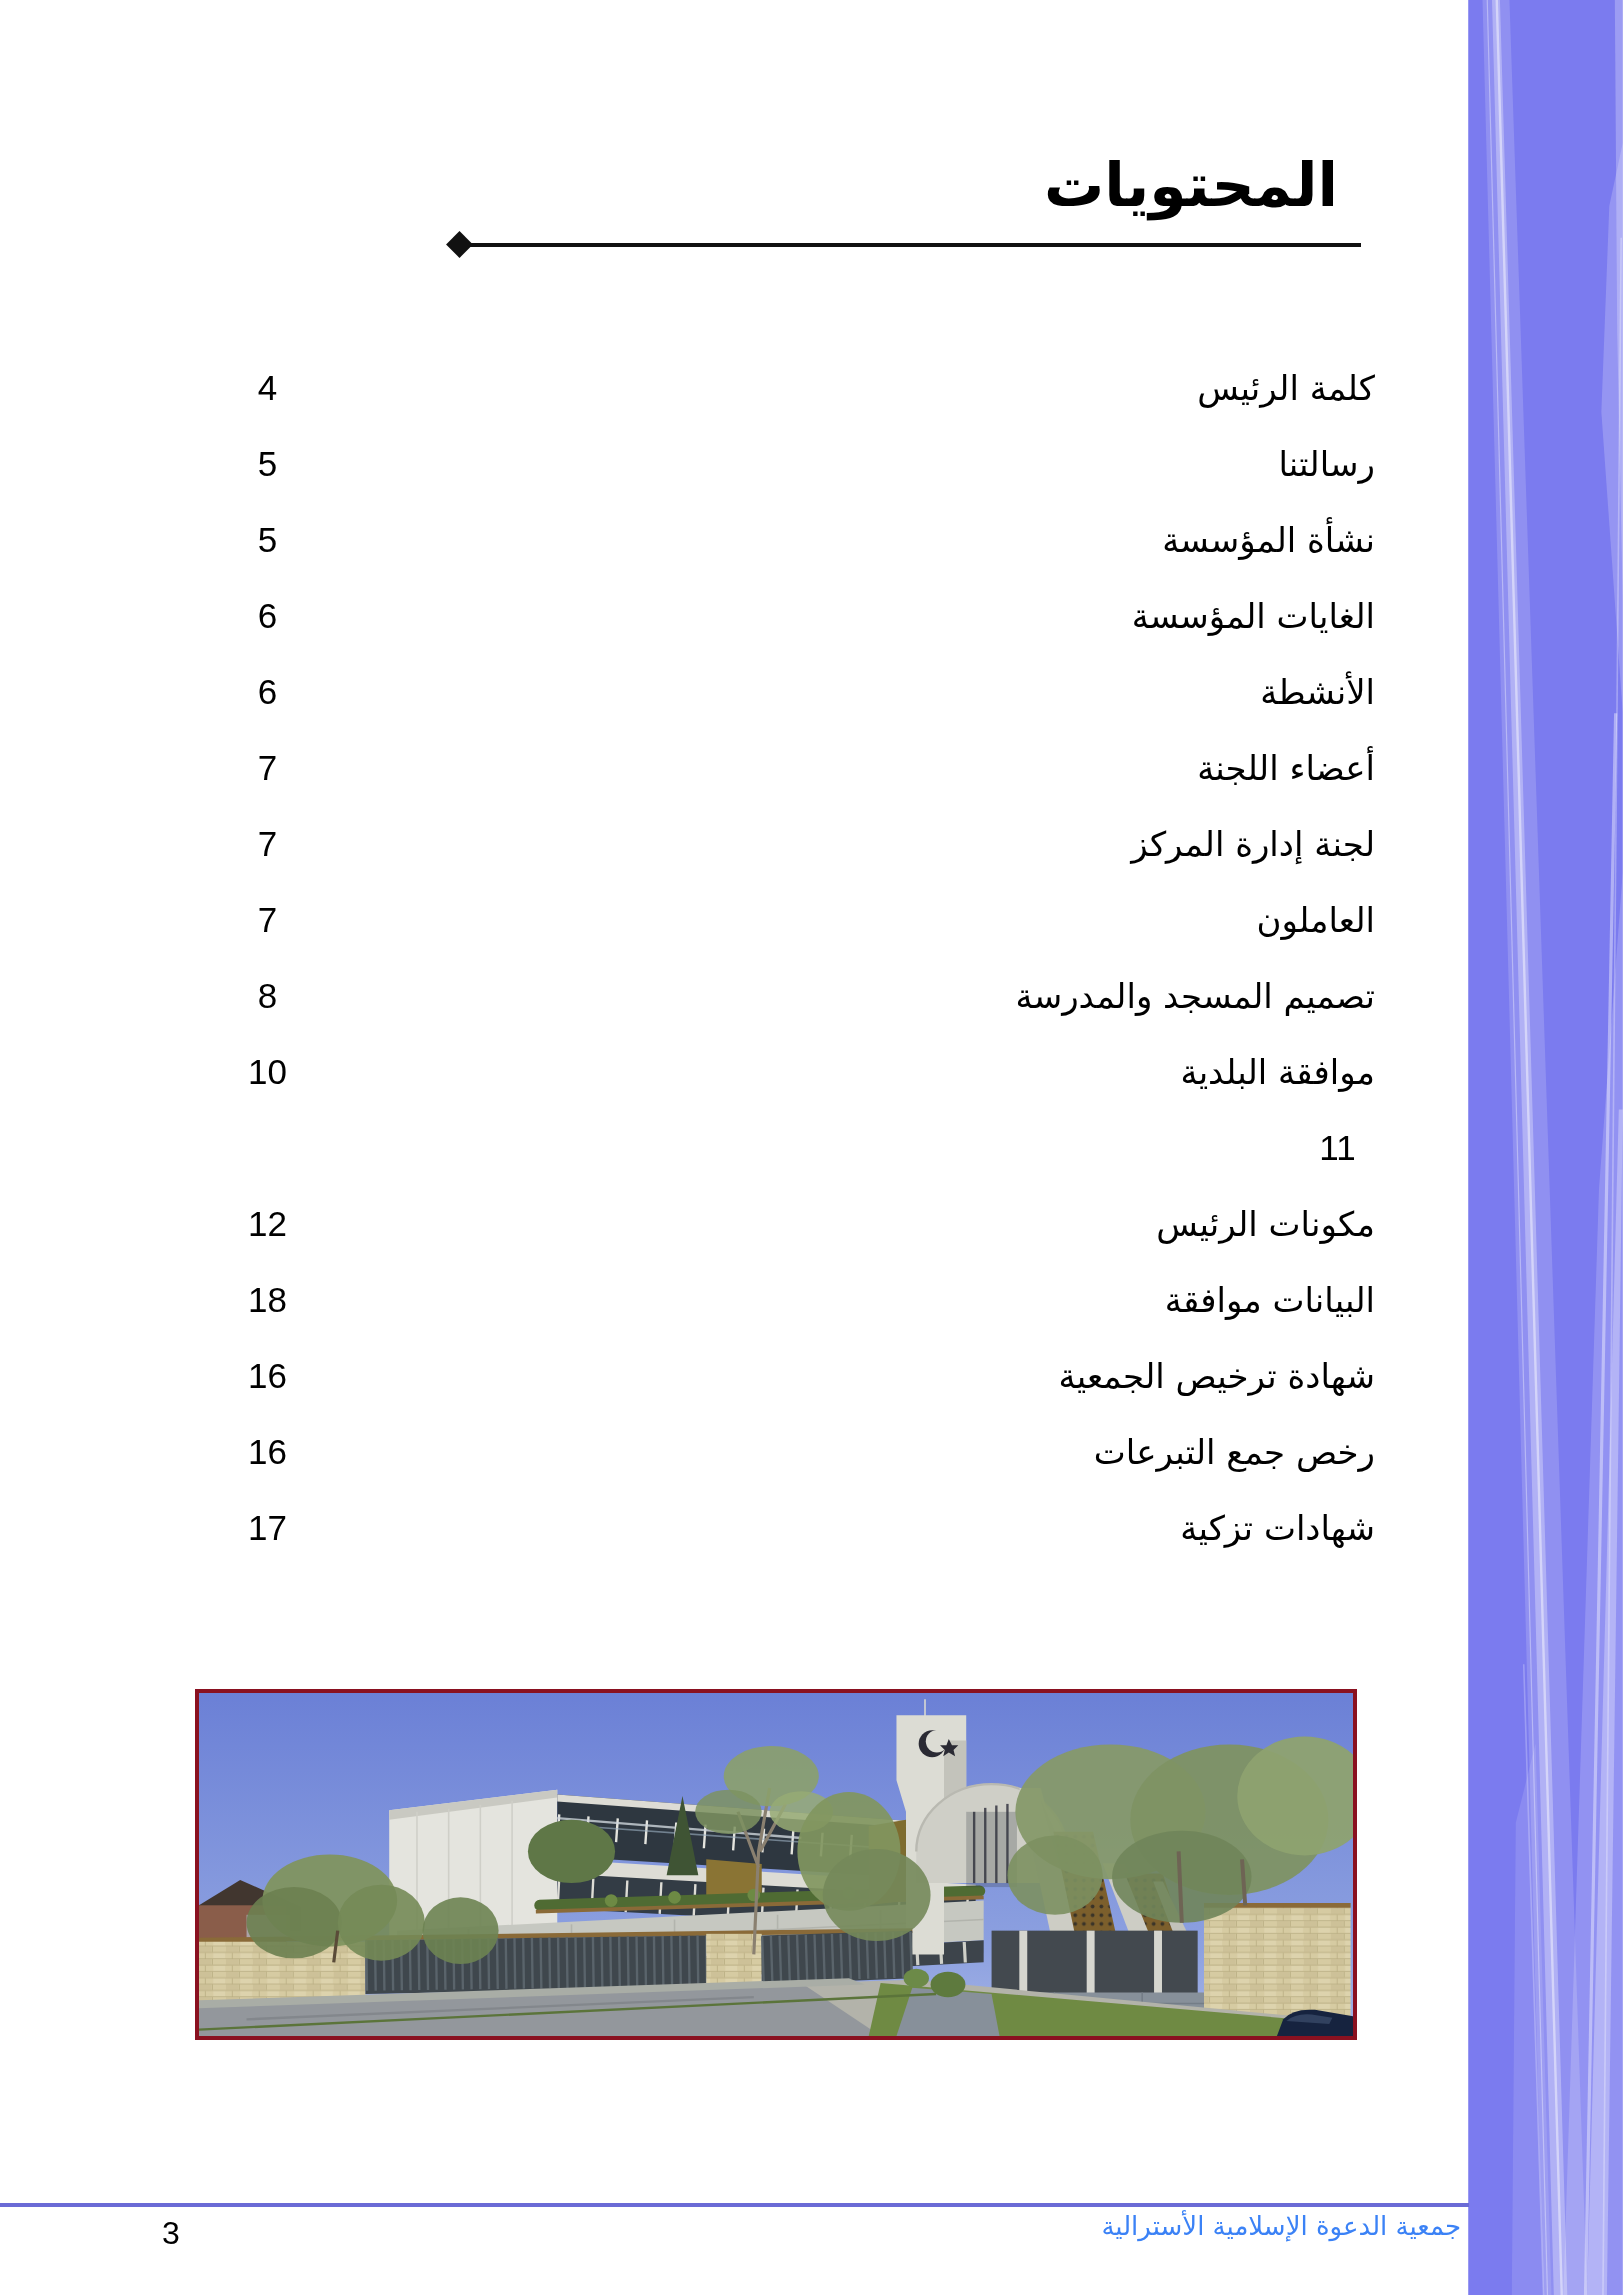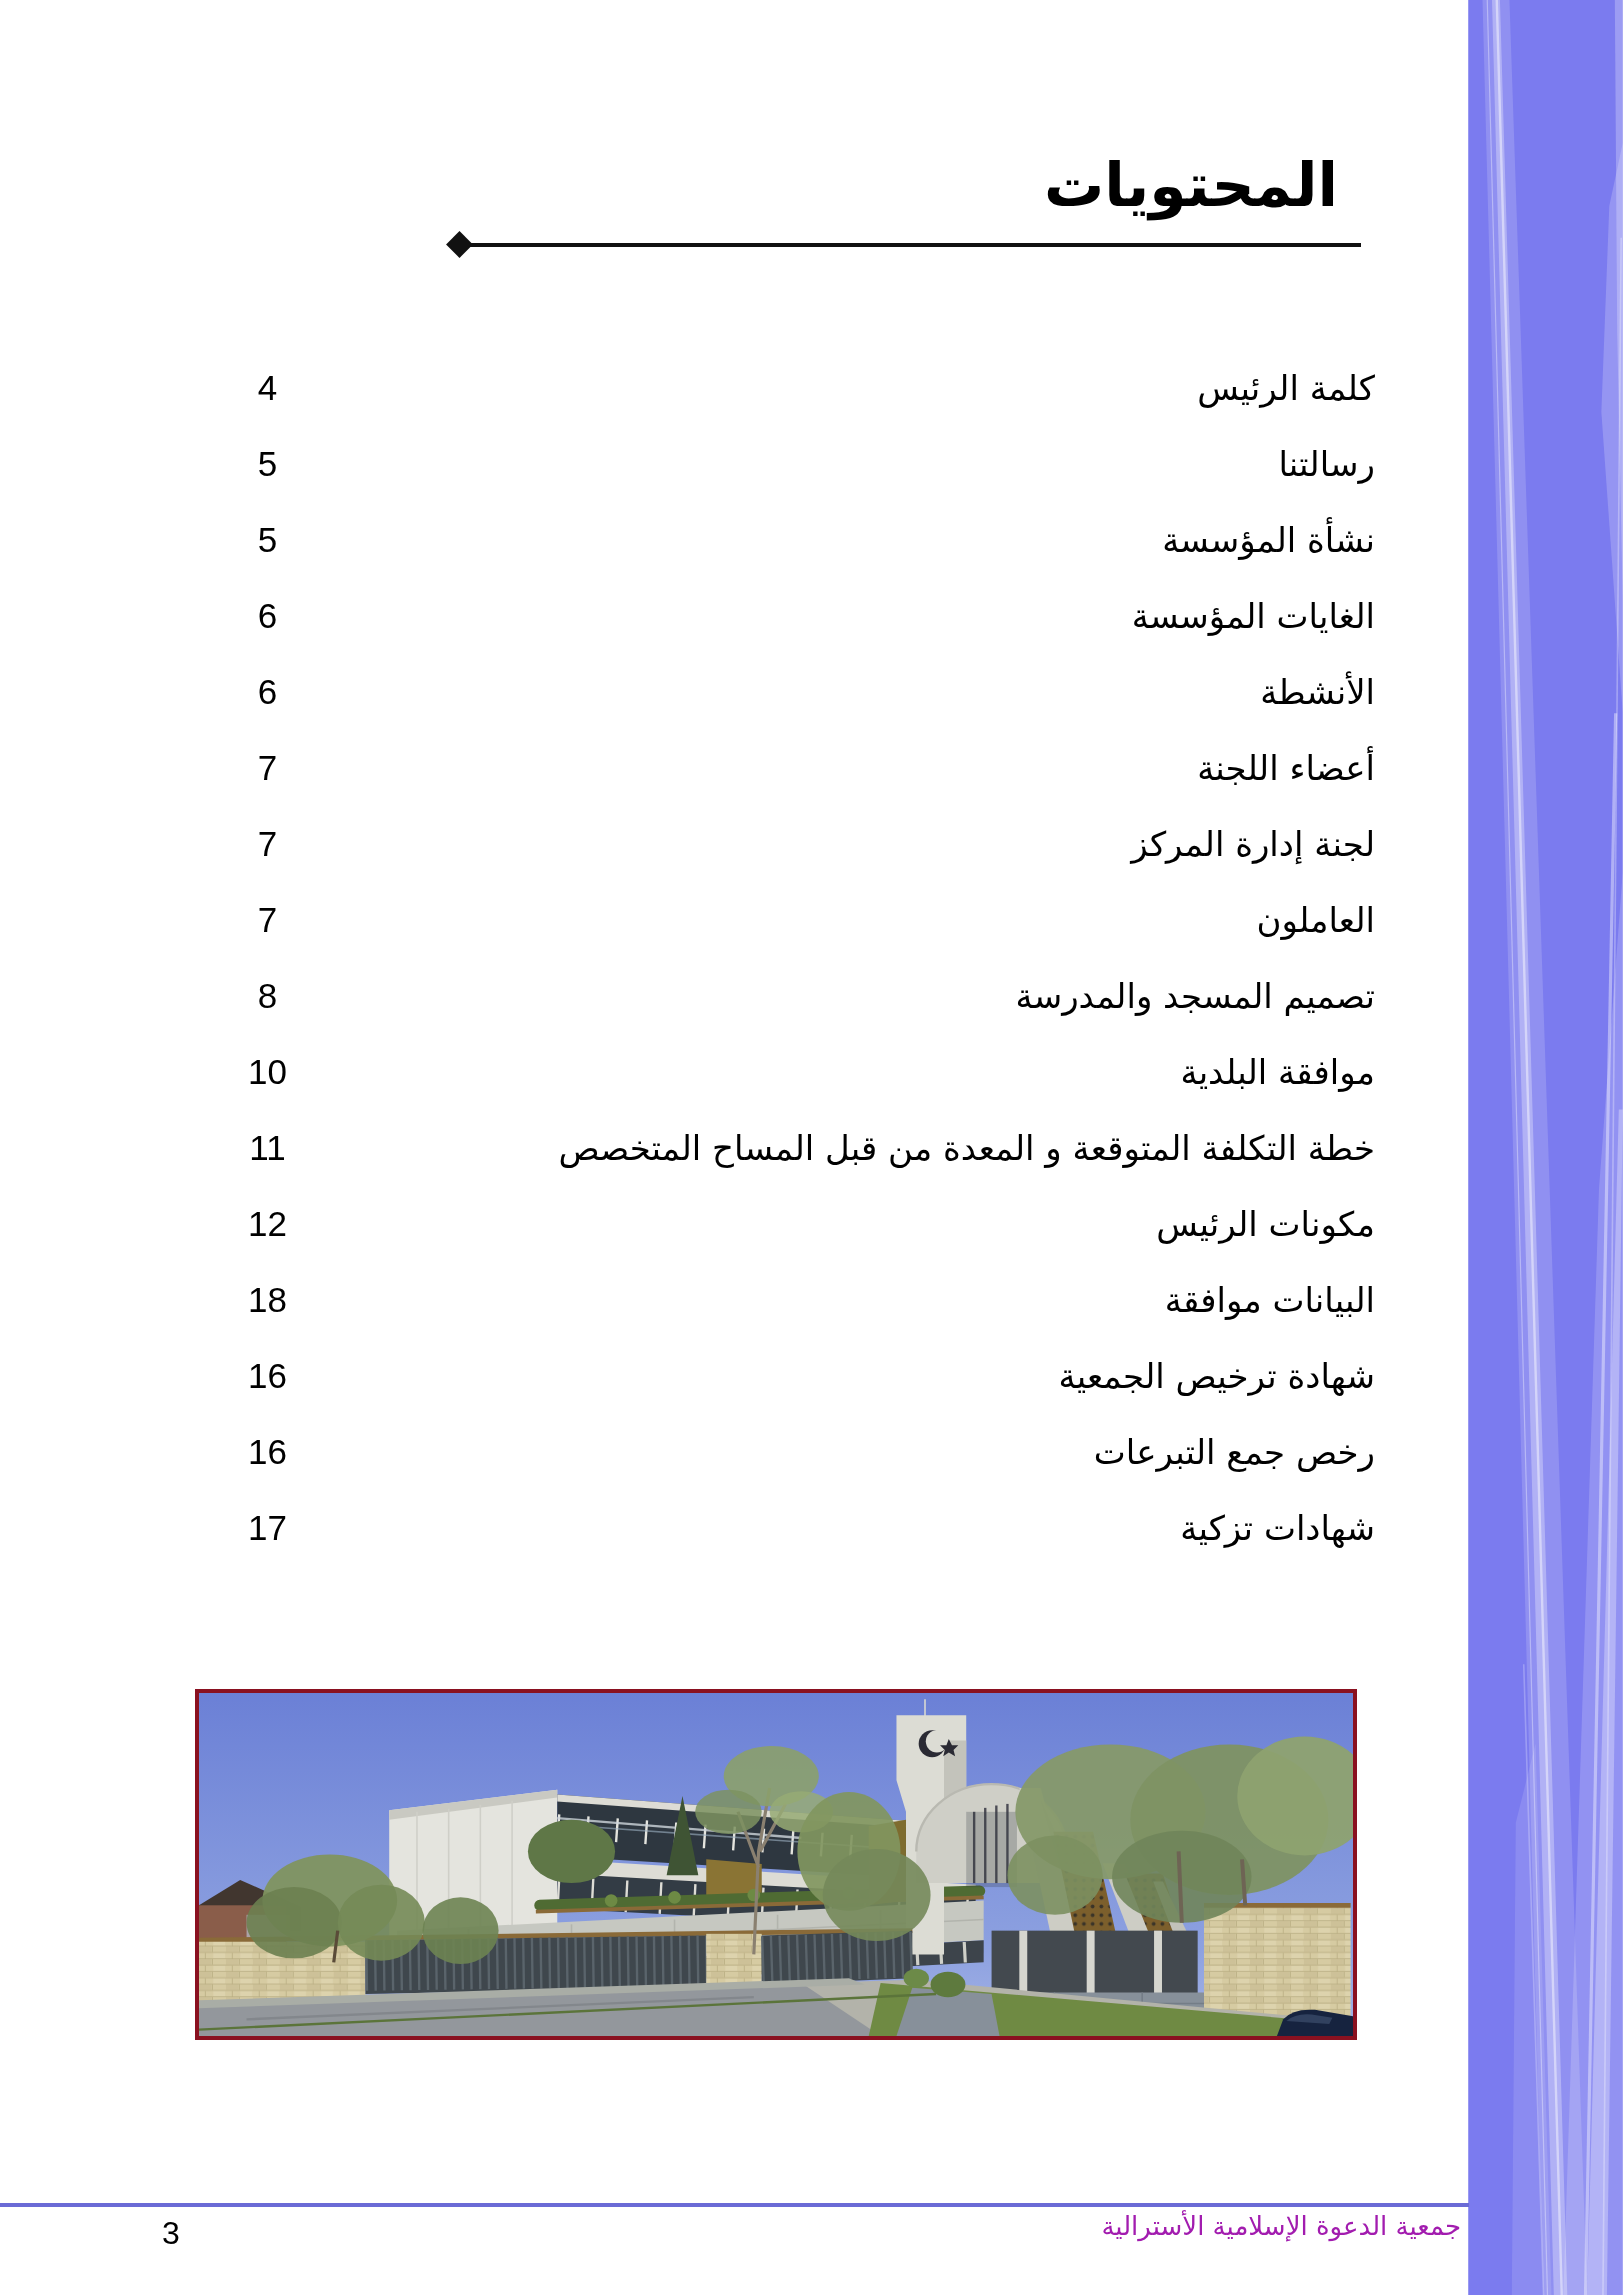--- a/index.html
+++ b/index.html
@@ -35,21 +35,21 @@
   
   .render-frame{
     position:absolute;left:195px;top:1689px;width:1154px;height:343px;
     border:4px solid #8a1120;background:#7d95dc;
   }
   .render-frame svg{display:block;}
   
   .footer-rule{position:absolute;top:2203px;left:0;width:1469px;height:4px;background:#6b6bd6;}
   .footer-org{
     position:absolute;top:2211px;right:162px;direction:rtl;
-    font-size:26px;color:#a21caf;margin-left:9px;
+    font-size:26px;color:#3b82f6;margin-left:9px;
   }
   .footer-page{
     position:absolute;top:2215px;left:162px;
     font-size:32px;color:#000;font-family:"Liberation Sans","DejaVu Sans",sans-serif;
   }
 </style>
 </head>
 <body>
 
 <div class="side-band">
@@ -109,21 +109,20 @@
   </div>
   <div class="toc-row">
     <span class="toc-label">تصميم المسجد والمدرسة</span>
     <span class="toc-page">8</span>
   </div>
   <div class="toc-row">
     <span class="toc-label">موافقة البلدية</span>
     <span class="toc-page">10</span>
   </div>
   <div class="toc-row">
-    <span class="toc-label">خطة التكلفة المتوقعة و المعدة من قبل المساح المتخصص</span>
     <span class="toc-page">11</span>
   </div>
   <div class="toc-row">
     <span class="toc-label">مكونات الرئيس</span>
     <span class="toc-page">12</span>
   </div>
   <div class="toc-row">
     <span class="toc-label">البيانات موافقة</span>
     <span class="toc-page">18</span>
   </div>

